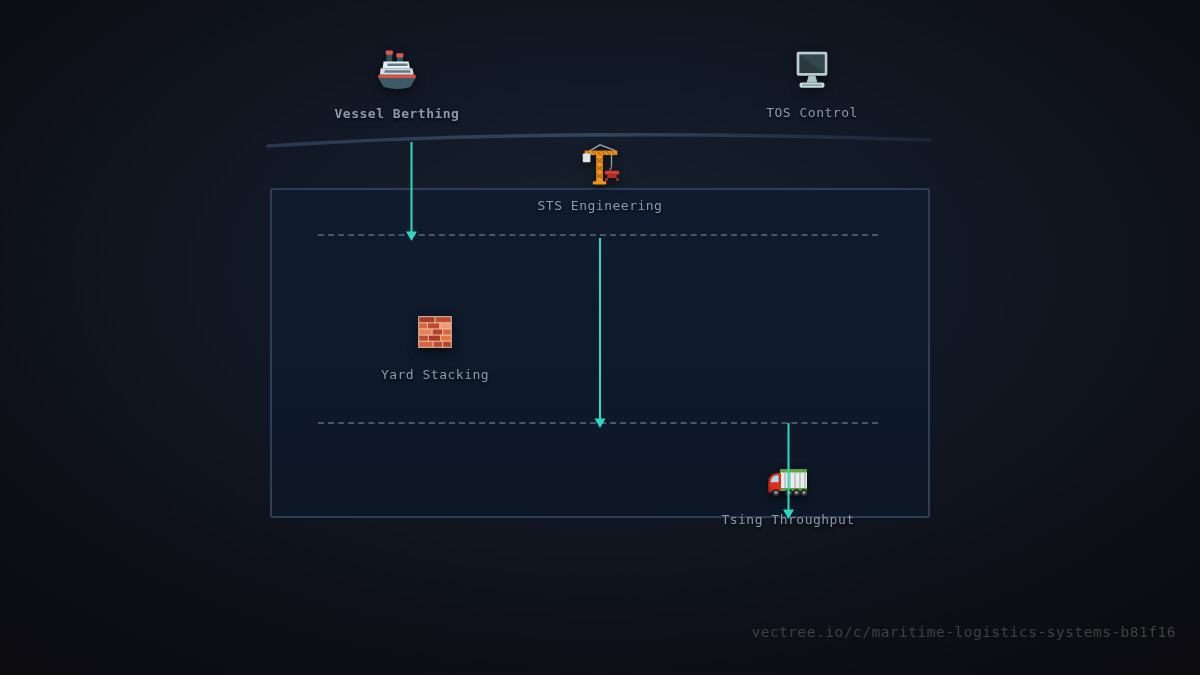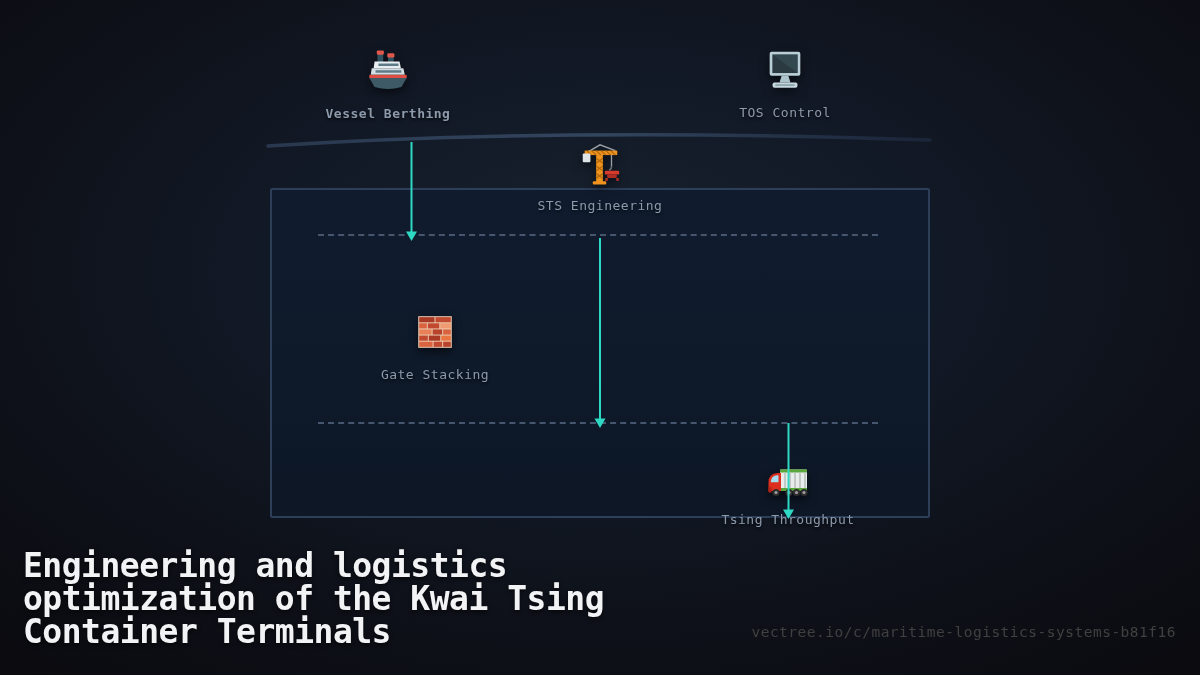--- a/index.html
+++ b/index.html
@@ -97,39 +97,39 @@
         <stop offset="1" stop-color="#22304a" stop-opacity="0.55"></stop>
       </linearGradient>
     </defs>
     <path d="M268 146 Q 560 127 930 140" fill="none" stroke="url(#arcGrad)" stroke-width="3.5" stroke-linecap="round"></path>
   </svg>
 
   <div class="panel"></div>
   <div class="lane-sep l1"></div>
   <div class="lane-sep l2"></div>
 
-  <div class="node" style="left:365px; top:48px;font-weight:bold;">
+  <div class="node" style="left:374px; top:48px;font-weight:bold;">
     <span class="icon">
       <svg width="46" height="46" viewBox="0 0 48 48">
         <rect x="13" y="4" width="6" height="13" rx="1" fill="#30525f"></rect>
         <rect x="12.3" y="2.5" width="7.4" height="4.5" rx="1.2" fill="#e2574c"></rect>
         <rect x="24" y="7" width="6" height="10" rx="1" fill="#30525f"></rect>
         <rect x="23.3" y="5.5" width="7.4" height="4.5" rx="1.2" fill="#e2574c"></rect>
         <path d="M10 14 h26 l1.5 7 H9 z" fill="#e9eff1"></path>
         <rect x="14" y="16.2" width="21" height="2.6" fill="#5d7a87"></rect>
         <path d="M7 21 h33 l1.5 7 H6 z" fill="#d5dfe3"></path>
         <rect x="11" y="23.2" width="27" height="2.6" fill="#5d7a87"></rect>
         <rect x="4.5" y="28" width="39" height="3.4" fill="#dd4e42"></rect>
         <path d="M4.5 31.4 h39 l-5.5 9.2 q-14 4.4 -28 0 z" fill="#3d5a66"></path>
       </svg>
     </span>
     <div class="node-label" style="left:23px; top:58px;">Vessel Berthing</div>
   </div>
 
-  <div class="node" style="left:762px; top:47px;">
+  <div class="node" style="left:789px; top:47px;">
     <span class="icon">
       <svg width="46" height="46" viewBox="0 0 48 48">
         <rect x="8" y="5" width="32" height="25" rx="2" fill="#b9ced6"></rect>
         <rect x="10.8" y="7.8" width="26.4" height="19.4" fill="#2b3a40"></rect>
         <path d="M10.8 7.8 h26.4 v19.4 z" fill="#3c535b" opacity="0.55"></path>
         <path d="M20.5 30 h7 l2.2 7 h-11.4 z" fill="#aec4cc"></path>
         <rect x="11" y="37" width="26" height="5.5" rx="2" fill="#c6d8de"></rect>
         <rect x="14" y="38.8" width="20" height="1.8" fill="#8aa3ab"></rect>
       </svg>
     </span>
@@ -170,21 +170,21 @@
           <rect x="21.5" y="21.3" width="10" height="5.4" fill="#b8432d"></rect>
           <rect x="32.5" y="21.3" width="8" height="5.4" fill="#d9633f"></rect>
         <rect x="7.5" y="27.7" width="9" height="5.4" fill="#c1492f"></rect>
           <rect x="17.5" y="27.7" width="12" height="5.4" fill="#a83a26"></rect>
           <rect x="30.5" y="27.7" width="10" height="5.4" fill="#e8743f"></rect>
         <rect x="7.5" y="34.1" width="14" height="5.4" fill="#d9633f"></rect>
           <rect x="22.5" y="34.1" width="9" height="5.4" fill="#c1492f"></rect>
           <rect x="32.5" y="34.1" width="8" height="5.4" fill="#b8432d"></rect>
       </svg>
     </span>
-    <div class="node-label" style="left:23px; top:58px;">Gate Stacking</div>
+    <div class="node-label" style="left:23px; top:58px;">Yard Stacking</div>
   </div>
 
   <div class="node" style="left:764px; top:457px;">
     <span class="icon">
       <svg width="48" height="48" viewBox="0 0 48 48">
         <rect x="16" y="12.5" width="27" height="21.5" rx="1" fill="#e8ecea"></rect>
         <rect x="16" y="12.5" width="27" height="3" fill="#5aa83c"></rect>
         <rect x="16" y="31" width="27" height="3" fill="#5aa83c"></rect>
         <path d="M21 15.5 v15.5 M26 15.5 v15.5 M31 15.5 v15.5 M36 15.5 v15.5 M41 15.5 v15.5" stroke="#b8c0bd" stroke-width="1.6"></path>
         <path d="M4.5 34 v-8.5 q0 -9 9 -9.5 h3.5 v18 z" fill="#dd2e1f"></path>
@@ -208,19 +208,16 @@
       <line x1="411.5" y1="142" x2="411.5" y2="232"></line>
       <polygon points="406,231.5 417,231.5 411.5,241" stroke="none"></polygon>
       <line x1="600" y1="238" x2="600" y2="419"></line>
       <polygon points="594.5,418.5 605.5,418.5 600,428" stroke="none"></polygon>
       <line x1="788.5" y1="423" x2="788.5" y2="510"></line>
       <polygon points="783,509.5 794,509.5 788.5,519" stroke="none"></polygon>
     </g>
   </svg>
 
 
-  <div class="page-title">Engineering and logistics
-optimization of the Kwai Tsing
-Container Terminals</div>
 
   <div class="footer-url">vectree.io/c/maritime-logistics-systems-b81f16</div>
 
 </div>
 
 </body></html>

